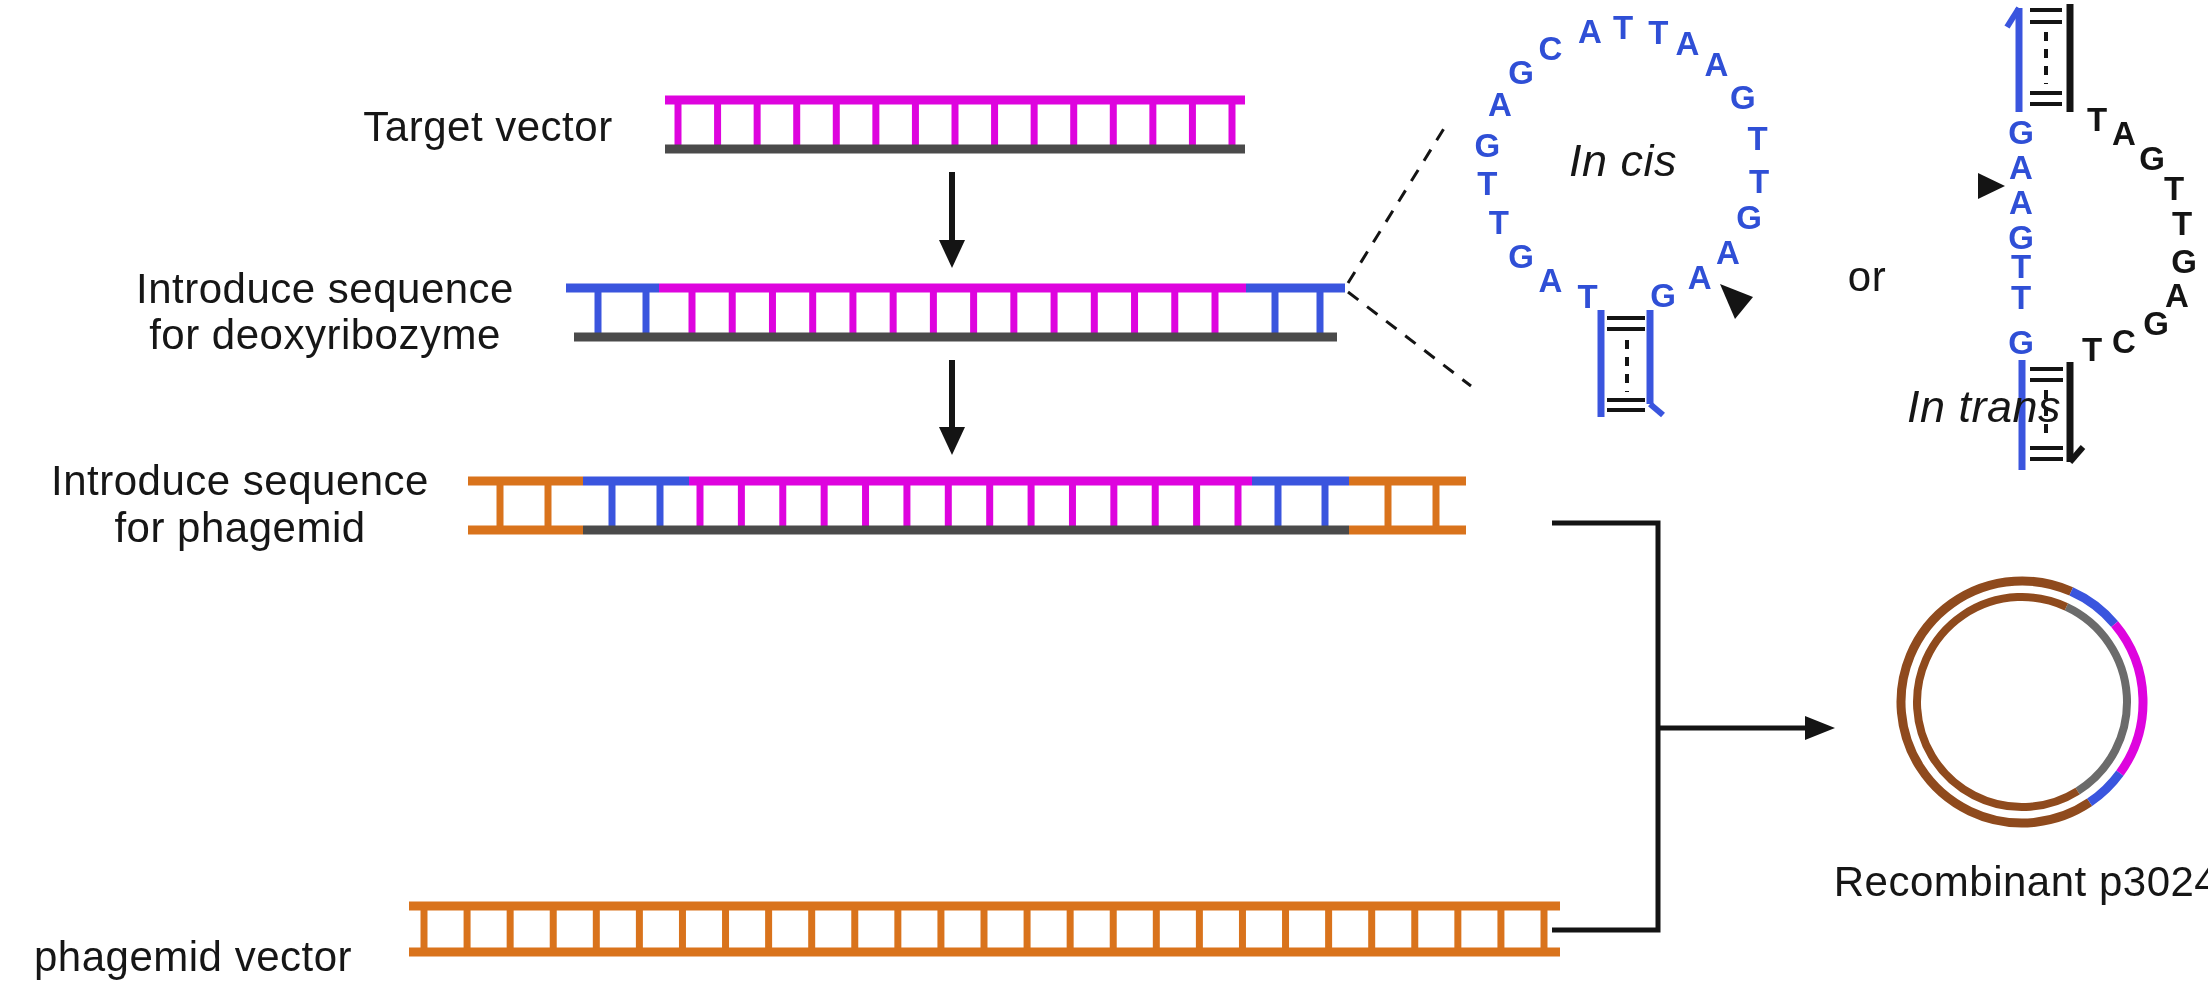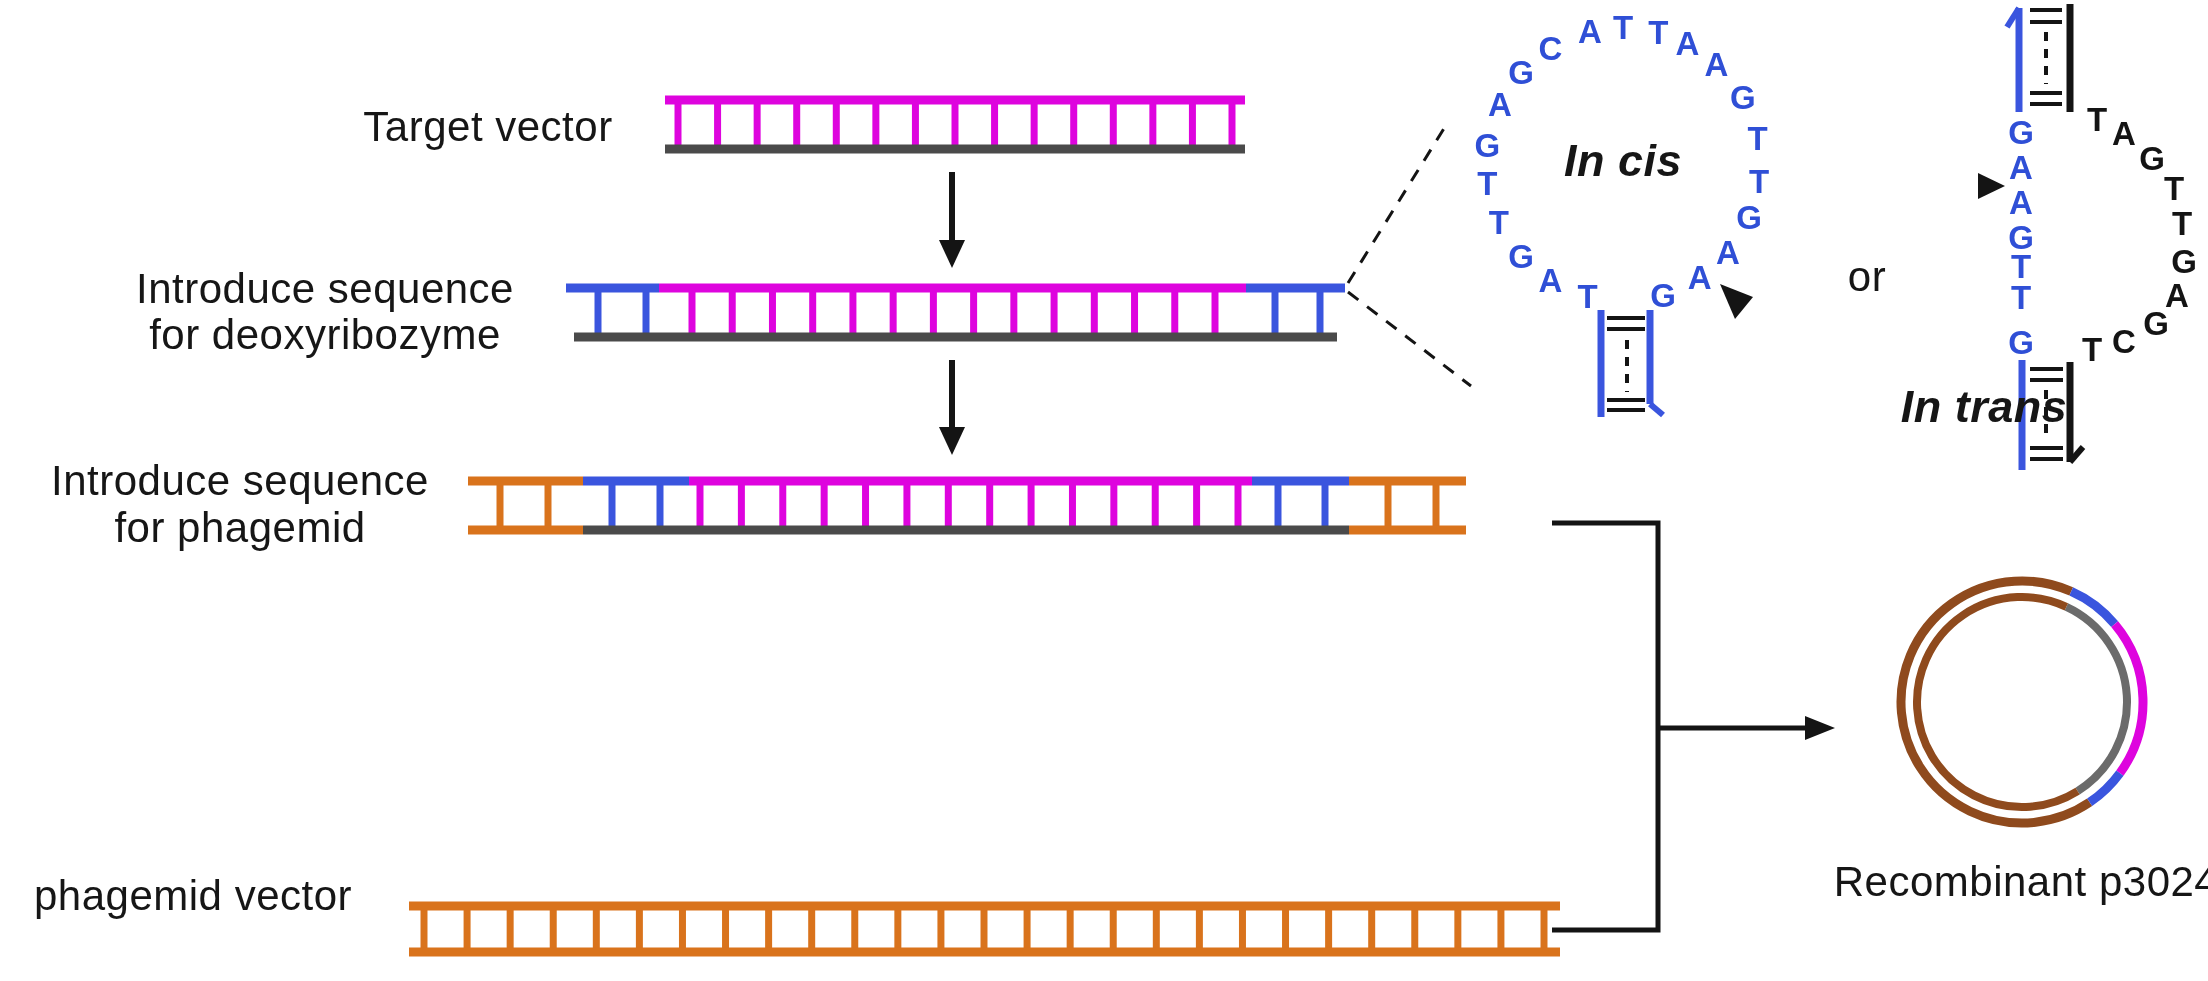--- a/index.html
+++ b/index.html
@@ -1,21 +1,21 @@
 <!DOCTYPE html>
 <html><head>
 <meta charset="utf-8">
 <style>
   html,body{margin:0;padding:0;background:#ffffff;}
   #figure{position:relative;width:2208px;height:981px;background:#ffffff;overflow:hidden;
           font-family:"Liberation Sans", sans-serif;}
   #diagram-svg{position:absolute;left:0;top:0;}
   .label{position:absolute;transform:translate(-50%,-50%);font-size:42px;color:#161616;
          white-space:nowrap;text-align:center;letter-spacing:0.5px;}
-  .label.italic{font-style:italic;font-size:45px;font-weight:bold;}
+  .label.italic{font-style:italic;font-size:45px;}
 </style>
 </head>
 <body>
 
 <div id="figure">
   <svg id="diagram-svg" width="2208" height="981" viewBox="0 0 2208 981">
       <g>
         <line x1="1348" y1="283" x2="1448" y2="122" stroke="#141414" stroke-width="3" stroke-dasharray="13 11"></line>
       </g>
       <g>
@@ -226,18 +226,18 @@
         <path d="M 2066.3749174827735 606.8376823611518 A 105 105 0 0 1 2077.6415227444863 791.0450500964247" fill="none" stroke="#6B6B6B" stroke-width="8"></path>
         <path d="M 2077.6415227444863 791.0450500964247 A 105 105 0 1 1 2066.3749174827735 606.8376823611518" fill="none" stroke="#8F4A1D" stroke-width="8"></path>
       </g>
     </svg>
 
   <div class="label" style="left:488px;top:127px">Target vector</div>
   <div class="label" style="left:325px;top:289px">Introduce sequence</div>
   <div class="label" style="left:325px;top:335px">for deoxyribozyme</div>
   <div class="label" style="left:240px;top:481px">Introduce sequence</div>
   <div class="label" style="left:240px;top:528px">for phagemid</div>
-  <div class="label" style="left:193px;top:896px">phagemid vector</div>
+  <div class="label" style="left:193px;top:957px">phagemid vector</div>
   <div class="label italic" style="left:1623px;top:161px">In cis</div>
   <div class="label" style="left:1867px;top:277px">or</div>
   <div class="label italic" style="left:1984px;top:407px">In trans</div>
   <div class="label" style="left:2026px;top:882px">Recombinant p3024</div>
 </div>
 
 </body></html>

